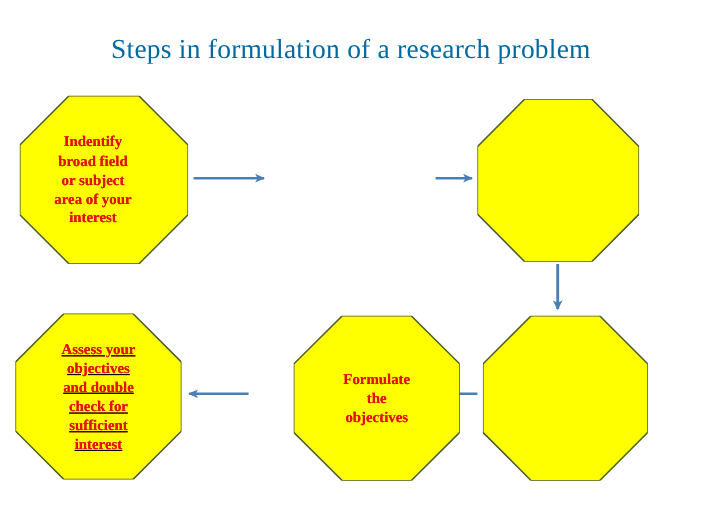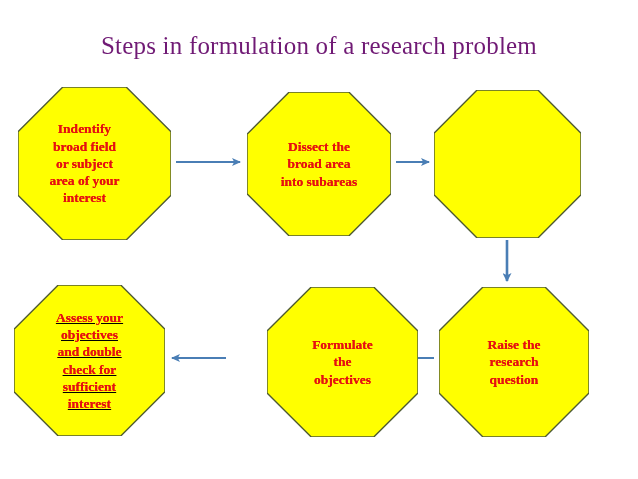--- a/index.html
+++ b/index.html
@@ -14,21 +14,21 @@
     background: #ffffff;
     overflow: hidden;
     font-family: "Liberation Serif", "DejaVu Serif", serif;
   }
   #diagram-title {
     position: absolute;
     left: 0;
     top: 32px;
     width: 638px;
     text-align: center;
-    color: #701a75;
+    color: #0369a1;
     font-family: "Liberation Serif", "DejaVu Serif", serif;
     font-size: 25px;
     font-weight: 400;
     letter-spacing: 0.2px;
     white-space: nowrap;
   }
   .node {
     position: absolute;
     display: flex;
     align-items: center;
@@ -96,42 +96,31 @@
     <svg class="oct-svg" viewBox="0 0 100 100" preserveAspectRatio="none" xmlns="http://www.w3.org/2000/svg" width="153" height="153">
       <polygon points="29.3,0 70.7,0 100,29.3 100,70.7 70.7,100 29.3,100 0,70.7 0,29.3" fill="#FFFF00" stroke="#4F5B33" stroke-width="1.4" vector-effect="non-scaling-stroke"></polygon>
     </svg>
     <div class="node-text">Indentify
 broad field
 or subject
 area of your
 interest</div>
   </div>
 
-  <div class="node" id="node-1" style="left: 247px; top: 92px; width: 144px; height: 144px;">
-    <svg class="oct-svg" viewBox="0 0 100 100" preserveAspectRatio="none" xmlns="http://www.w3.org/2000/svg" width="144" height="144">
-      <polygon points="29.3,0 70.7,0 100,29.3 100,70.7 70.7,100 29.3,100 0,70.7 0,29.3" fill="#FFFF00" stroke="#4F5B33" stroke-width="1.4" vector-effect="non-scaling-stroke"></polygon>
-    </svg>
-    <div class="node-text">Dissect the
-broad area
-into subareas</div>
-  </div>
 
   <div class="node" id="node-2" style="left: 434px; top: 90px; width: 147px; height: 148px;">
     <svg class="oct-svg" viewBox="0 0 100 100" preserveAspectRatio="none" xmlns="http://www.w3.org/2000/svg" width="147" height="148">
       <polygon points="29.3,0 70.7,0 100,29.3 100,70.7 70.7,100 29.3,100 0,70.7 0,29.3" fill="#FFFF00" stroke="#4F5B33" stroke-width="1.4" vector-effect="non-scaling-stroke"></polygon>
     </svg>
   </div>
 
   <div class="node" id="node-3" style="left: 439px; top: 287px; width: 150px; height: 150px;">
     <svg class="oct-svg" viewBox="0 0 100 100" preserveAspectRatio="none" xmlns="http://www.w3.org/2000/svg" width="150" height="150">
       <polygon points="29.3,0 70.7,0 100,29.3 100,70.7 70.7,100 29.3,100 0,70.7 0,29.3" fill="#FFFF00" stroke="#4F5B33" stroke-width="1.4" vector-effect="non-scaling-stroke"></polygon>
     </svg>
-    <div class="node-text">Raise the
-research
-question</div>
   </div>
 
   <div class="node" id="node-4" style="left: 231px; top: 287px; width: 151px; height: 150px; margin-left: 36px;">
     <svg class="oct-svg" viewBox="0 0 100 100" preserveAspectRatio="none" xmlns="http://www.w3.org/2000/svg" width="151" height="150">
       <polygon points="29.3,0 70.7,0 100,29.3 100,70.7 70.7,100 29.3,100 0,70.7 0,29.3" fill="#FFFF00" stroke="#4F5B33" stroke-width="1.4" vector-effect="non-scaling-stroke"></polygon>
     </svg>
     <div class="node-text">Formulate
 the
 objectives</div>
   </div>

